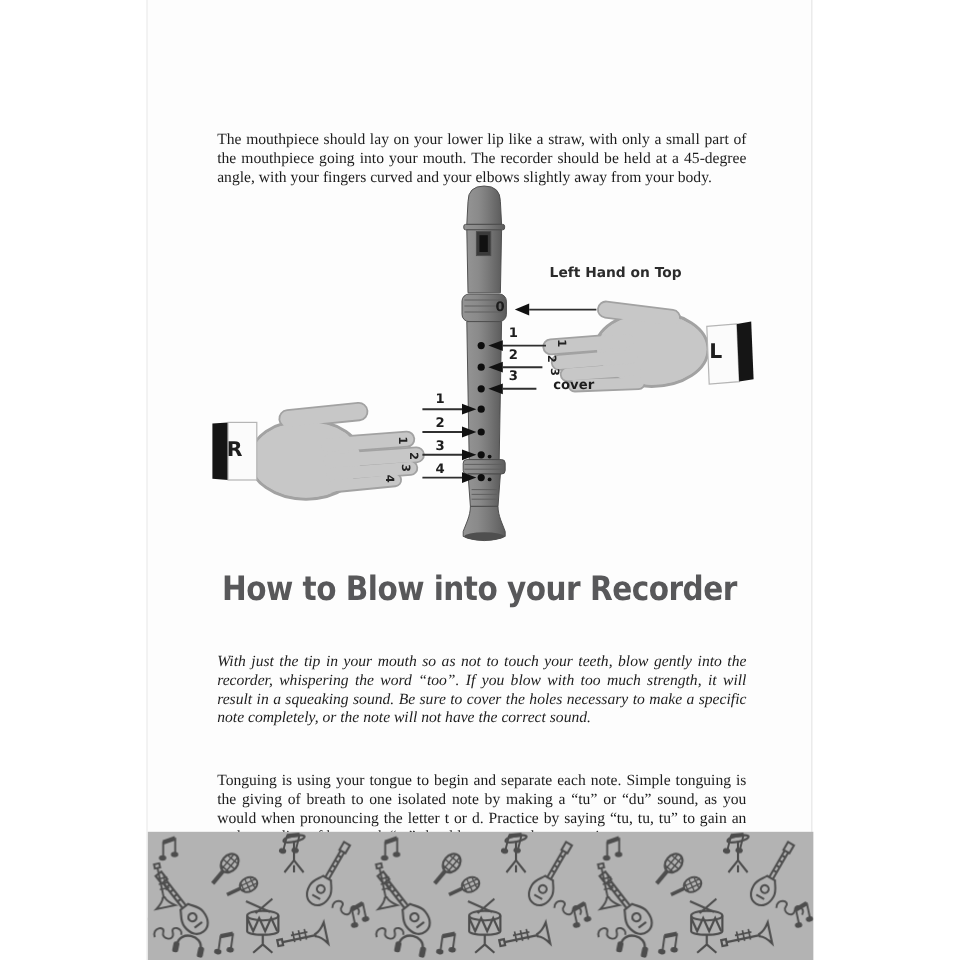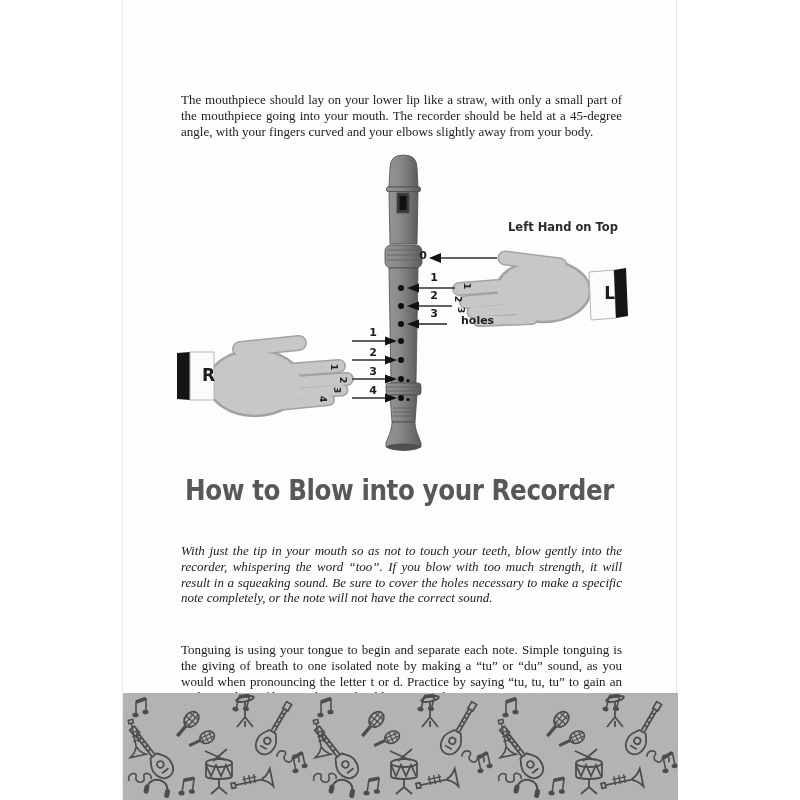--- a/index.html
+++ b/index.html
@@ -1,29 +1,29 @@
 <!DOCTYPE html>
 <html><head>
 <meta charset="utf-8">
 <style>
   html,body{margin:0;padding:0;background:#ffffff;width:800px;height:800px;overflow:hidden;}
   .page{position:absolute;left:122px;top:0;width:555px;height:800px;background:#fdfdfd;
         border-left:1px solid #ececec;border-right:1px solid #e6e6e6;box-sizing:border-box;}
   .para{position:absolute;left:58px;width:441px;font-family:"Liberation Serif",serif;
         font-size:13px;line-height:15.8px;color:#1c1c1c;text-align:justify;}
-  .para-intro{top:79px;}
+  .para-intro{top:95px;}
   .para-blow{top:530px;font-style:italic;}
   .para-tongue{top:597px;margin-top:45px;}
   .heading{position:absolute;top:474px;left:0;width:100%;text-align:center;
            font-family:"DejaVu Sans",sans-serif;font-weight:bold;font-size:28px;
            color:#58585a;letter-spacing:-0.5px;transform:scaleX(0.88);}
   .diagram{position:absolute;top:150px;left:0;width:555px;height:312px;}
   .diagram svg{position:absolute;left:0;top:0;}
   .lbl{position:absolute;font-family:"DejaVu Sans",sans-serif;font-weight:bold;color:#1d1d1d;
-       font-size:11px;line-height:12px;text-align:right;}
+       font-size:11px;line-height:12px;text-align:left;}
   .caption{left:335px;top:71px;width:160px;font-size:11.5px;color:#2b2b2b;}
   .cuff{font-size:17px;line-height:18px;}
   .cuff-l{left:468px;top:134px;width:24px;}
   .cuff-r{left:66px;top:216px;width:26px;}
   .alab{width:14px;}
   .free{left:338px;top:165px;width:44px;text-align:left;}
   .fnum{position:absolute;font-family:"DejaVu Sans",sans-serif;font-weight:bold;
         font-size:9.5px;line-height:10px;color:#222;transform:rotate(90deg);}
   .pattern{position:absolute;top:693px;left:0;width:555px;height:107px;}
 </style>
@@ -137,21 +137,21 @@
     </svg>
 
     <div class="lbl caption">Left Hand on Top</div>
     <div class="lbl cuff cuff-l">L</div>
     <div class="lbl cuff cuff-r">R</div>
 
     <div class="lbl alab" style="left:290px;top:100px;">0</div>
     <div class="lbl alab" style="left:301px;top:122px;">1</div>
     <div class="lbl alab" style="left:301px;top:140px;">2</div>
     <div class="lbl alab" style="left:301px;top:158px;">3</div>
-    <div class="lbl free">holes</div>
+    <div class="lbl free">cover</div>
 
     <div class="lbl alab" style="left:240px;top:177px;">1</div>
     <div class="lbl alab" style="left:240px;top:197px;">2</div>
     <div class="lbl alab" style="left:240px;top:216px;">3</div>
     <div class="lbl alab" style="left:240px;top:235px;">4</div>
 
     <div class="fnum" style="left:341px;top:131px;">1</div>
     <div class="fnum" style="left:332px;top:144px;">2</div>
     <div class="fnum" style="left:335px;top:155px;">3</div>
 

